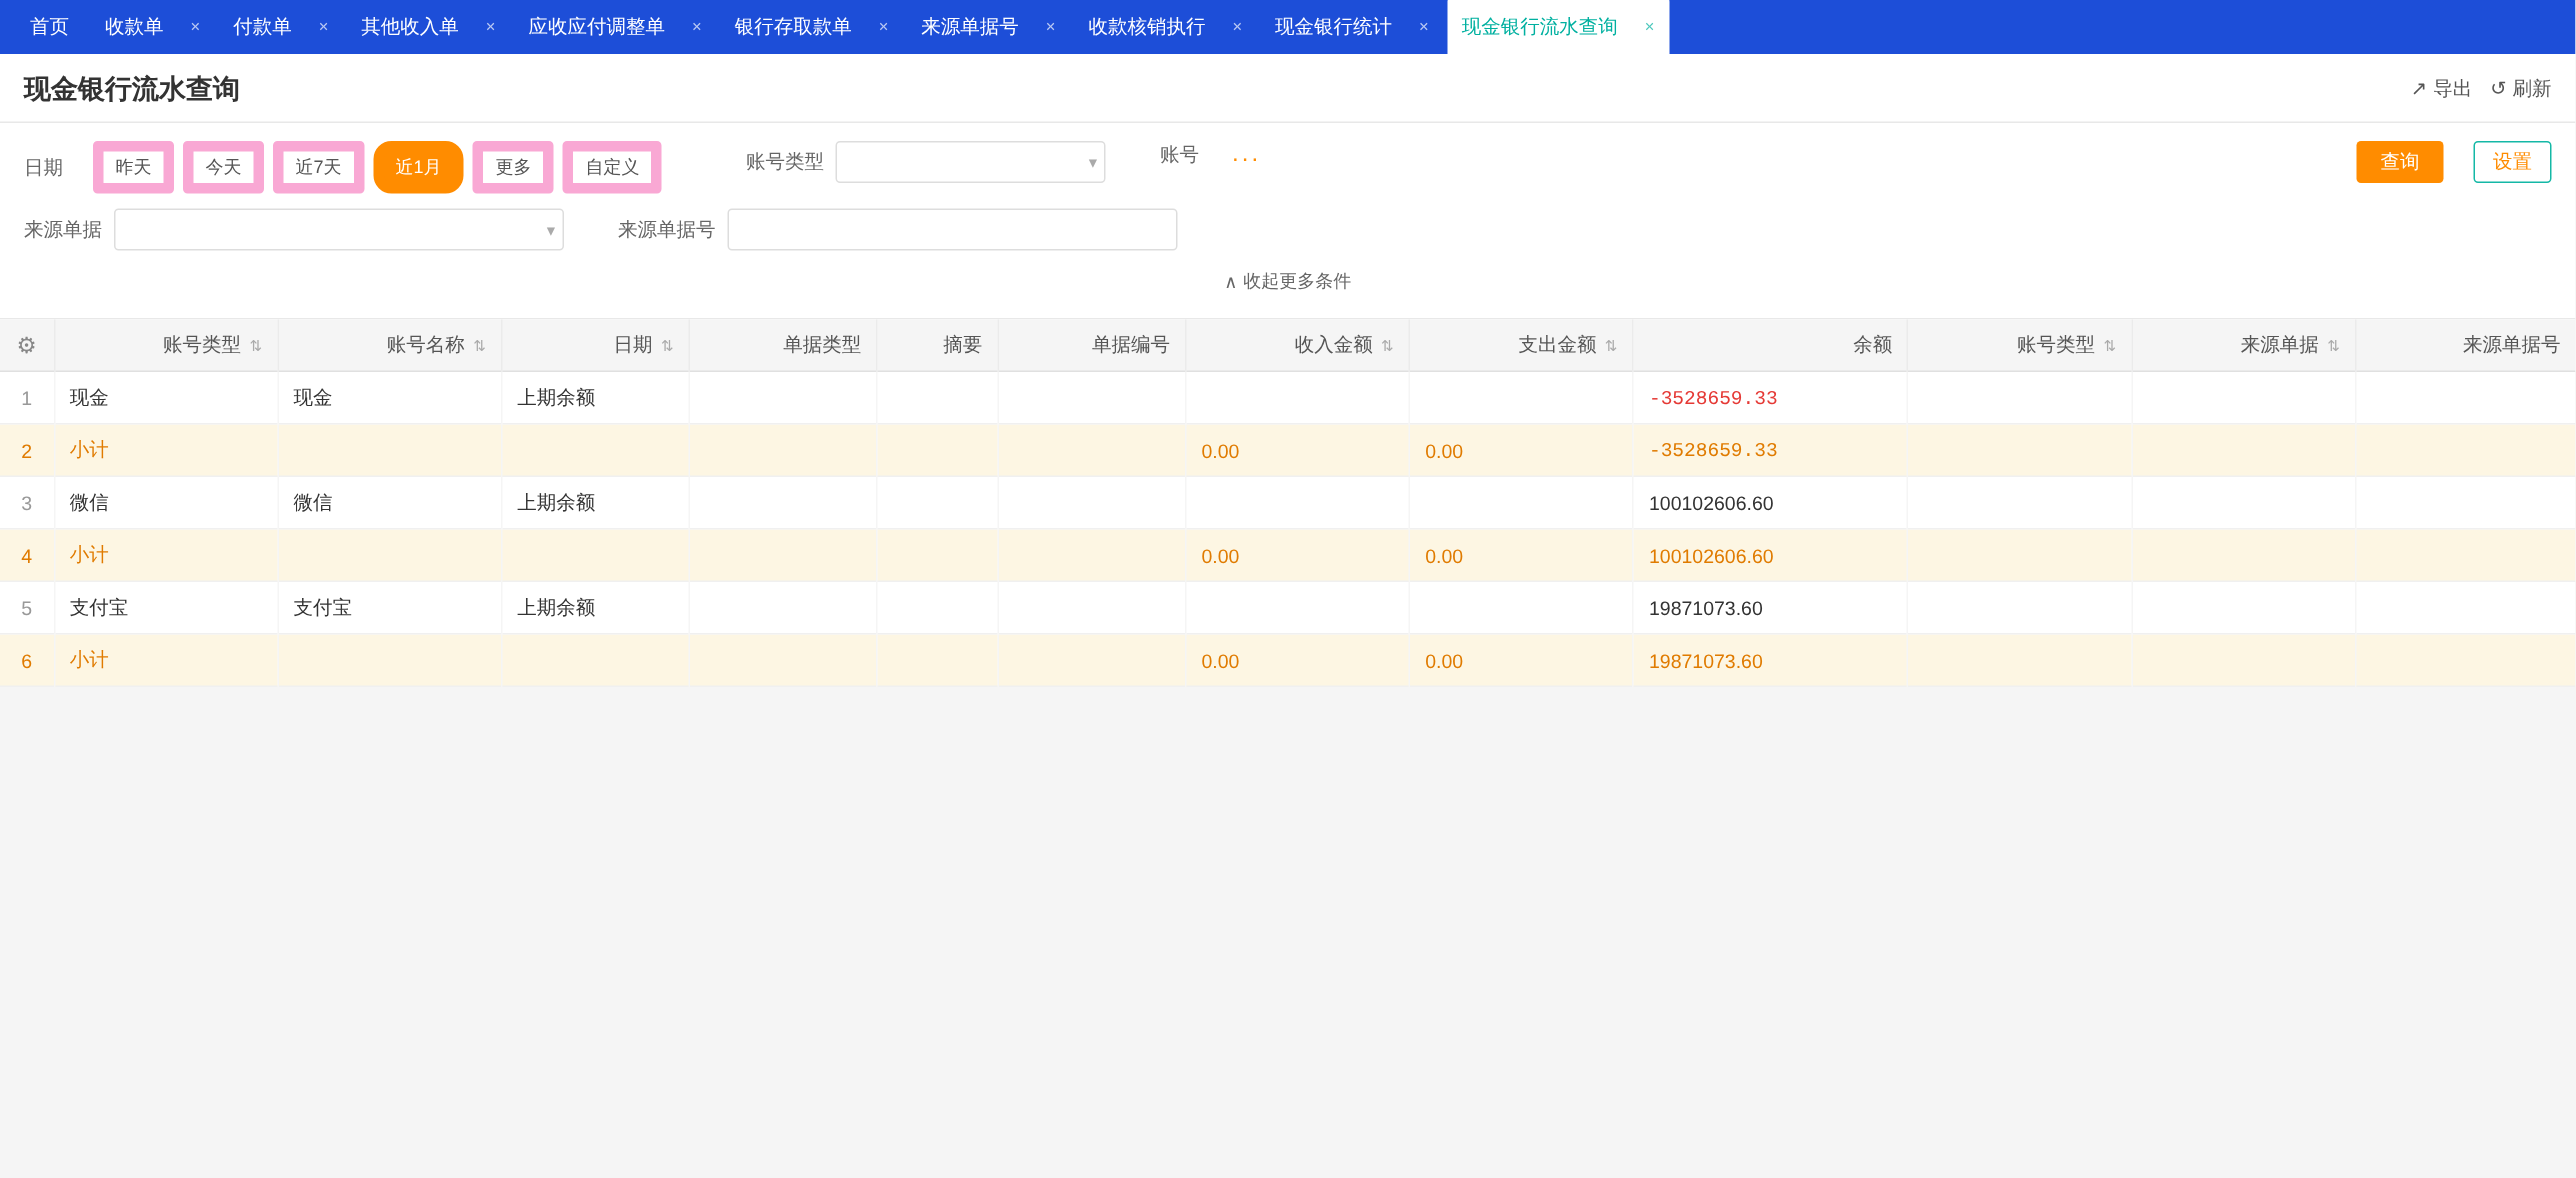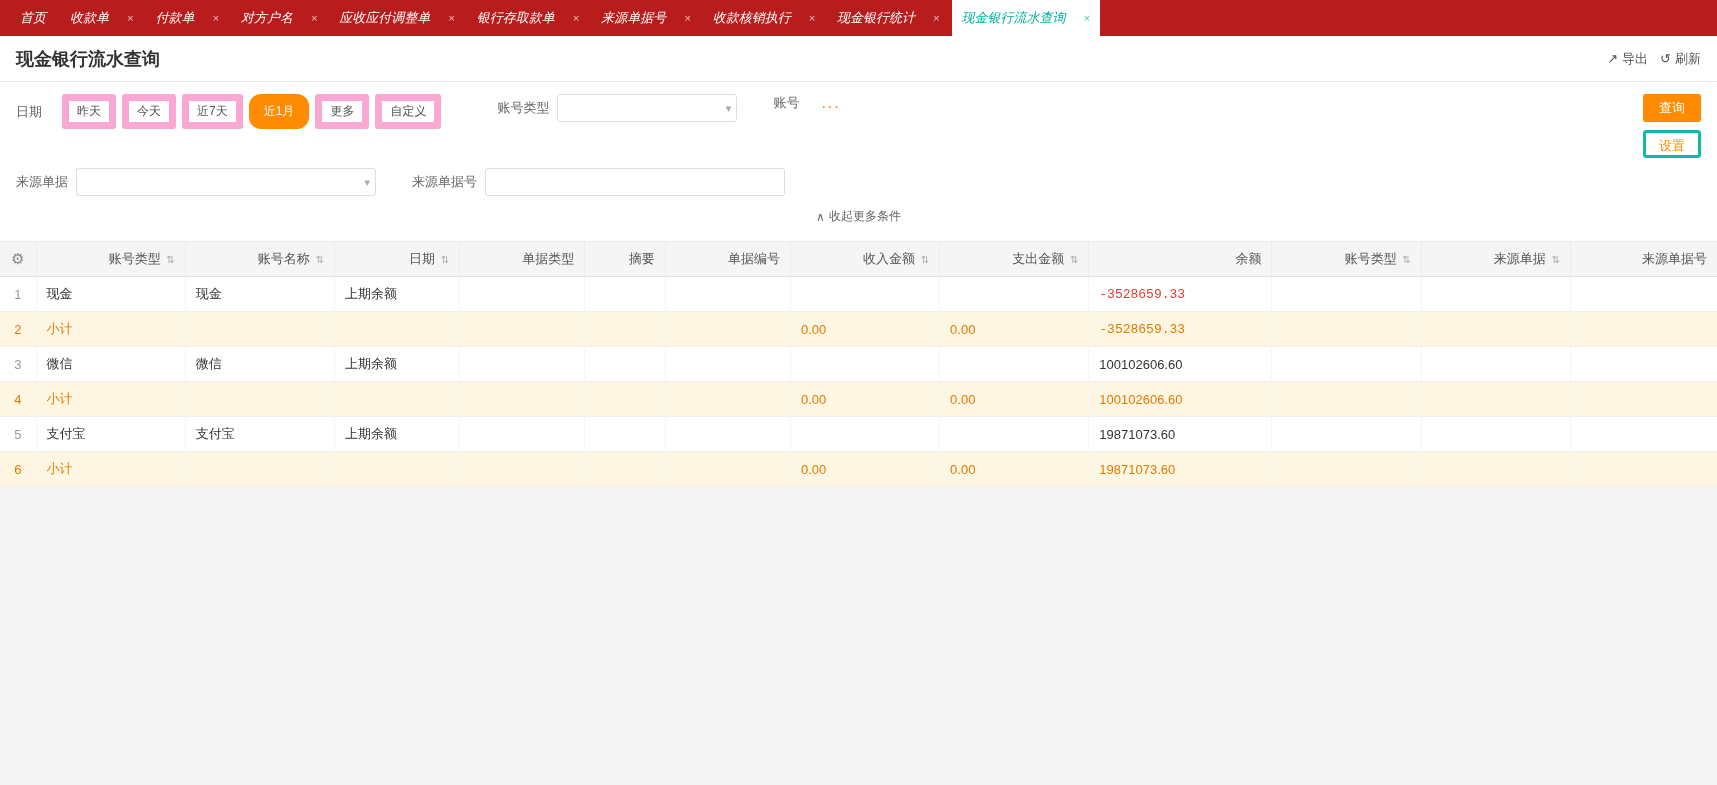--- a/index.html
+++ b/index.html
@@ -1,27 +1,26 @@
 <!DOCTYPE html>
 <html><head>
   <meta charset="utf-8">
   <style>
     * { box-sizing: border-box; margin: 0; padding: 0; }
     body { font-family: 'Microsoft YaHei', Arial, sans-serif; font-size: 13px; background: #f5f5f5; color: #333; }
 
     
     .top-nav {
-      background: #b91c1c;
+      background: #1d4ed8;
       display: flex;
       align-items: center;
       height: 36px;
       padding: 0 8px;
       gap: 2px;
       overflow: hidden;
-      font-style: italic;
     }
     .nav-item {
       color: #fff;
       padding: 0 10px;
       height: 40px;
       display: flex;
       align-items: center;
       cursor: pointer;
       white-space: nowrap;
       font-size: 13px;
@@ -147,21 +146,21 @@
       border: none;
       border-radius: 3px;
       padding: 5px 16px;
       font-size: 13px;
       cursor: pointer;
       height: 28px;
     }
     .setting-btn {
       background: #fff;
       color: #ff8c00;
-      border: 3px solid #14b8a6;
+      border: 1px solid #14b8a6;
       border-radius: 3px;
       padding: 4px 12px;
       font-size: 13px;
       cursor: pointer;
       height: 28px;
     }
 
     .collapse-bar {
       text-align: center;
       padding: 4px;
@@ -230,21 +229,21 @@
 
   <div class="nav-item">
     <span>收款单</span>
     <span class="close-btn">×</span>
   </div>
   <div class="nav-item">
     <span>付款单</span>
     <span class="close-btn">×</span>
   </div>
   <div class="nav-item">
-    <span>对方户名</span>
+    <span>其他收入单</span>
     <span class="close-btn">×</span>
   </div>
   <div class="nav-item">
     <span>应收应付调整单</span>
     <span class="close-btn">×</span>
   </div>
   <div class="nav-item">
     <span>银行存取款单</span>
     <span class="close-btn">×</span>
   </div>
@@ -304,21 +303,21 @@
         </select>
         <span class="select-arrow">▾</span>
       </div>
     </div>
 
     <div style="display:flex; align-items:center; gap:8px; margin-left:20px;">
       <span class="filter-label">账号</span>
       <span class="dots-btn">...</span>
     </div>
 
-    <div style="display:flex; flex-direction:column; gap:8px; margin-left:auto;">
+    <div style="display:flex; flex-direction:row; gap:20px; margin-left:auto;">
       <button class="query-btn">查询</button>
       <button class="setting-btn">设置</button>
     </div>
   </div>
 
   <div style="display:flex; align-items:center; gap:16px; margin-bottom:8px;">
     <div style="display:flex; align-items:center; gap:8px;">
       <span class="filter-label">来源单据</span>
       <div class="filter-select-wrap">
         <select class="filter-input" style="min-width:300px;">

